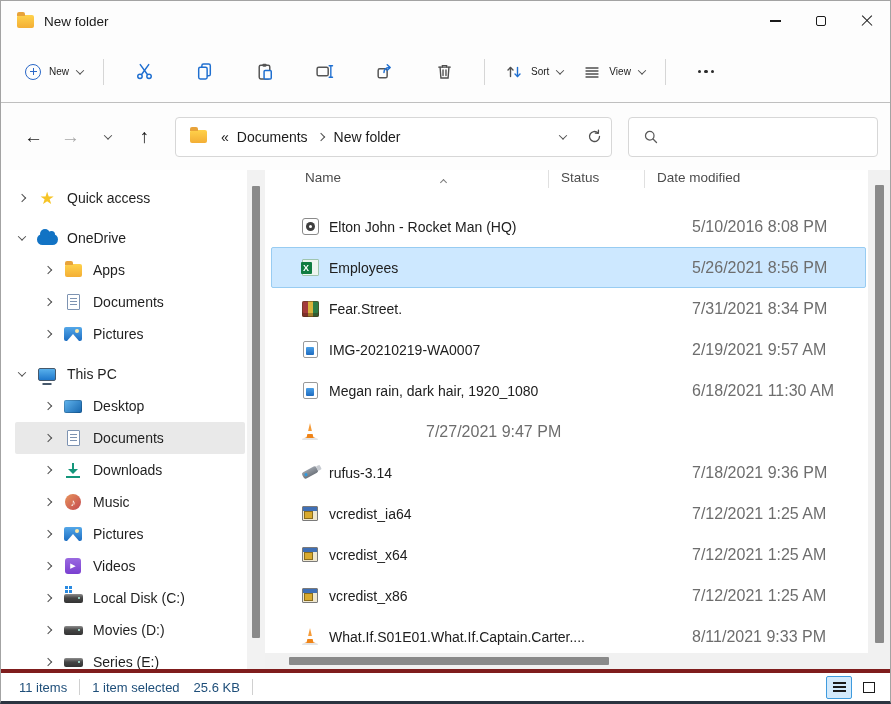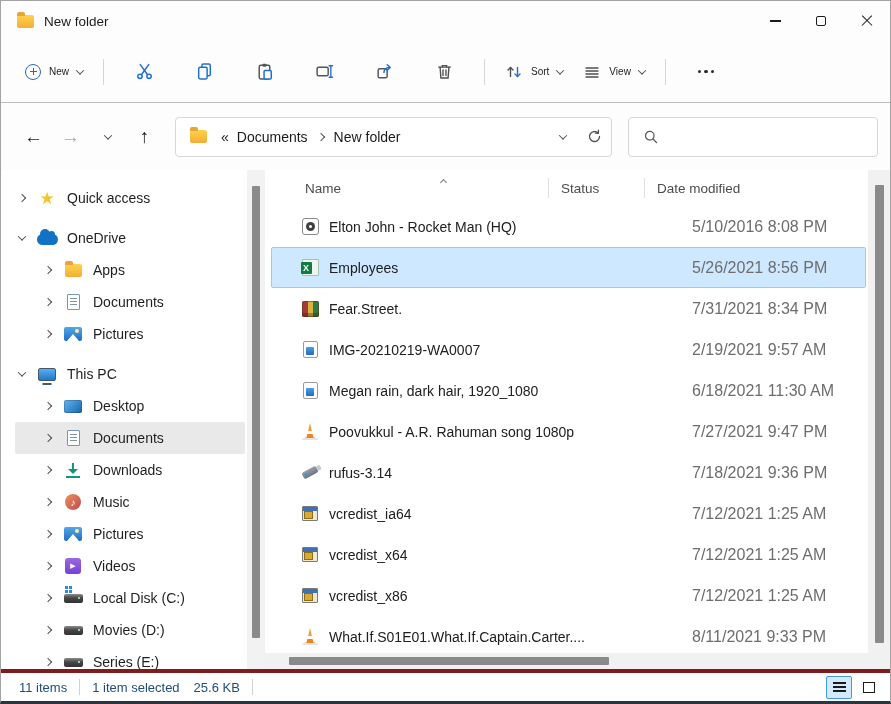--- a/index.html
+++ b/index.html
@@ -82,21 +82,21 @@
   .ico-download::before { content:""; position:absolute; left:5.8px; top:0; width:2.4px; height:7px; background:#14967b; }
   .ico-download::after { content:""; position:absolute; left:2px; top:6.5px; border-left:5px solid transparent; border-right:5px solid transparent; border-top:5.5px solid #14967b; }
   .ico-music { width:16px; height:16px; border-radius:50%; background:linear-gradient(135deg,#e8945c,#c2484f); color:#fff; display:flex; align-items:center; justify-content:center; font-size:10px; }
   .ico-video { width:16px; height:16px; border-radius:3px; background:linear-gradient(#9a6ae0,#7a3fd0); color:#fff; display:flex; align-items:center; justify-content:center; font-size:7px; }
   .ico-disk { width:19px; height:9px; border-radius:2px; background:linear-gradient(#8d8d8d,#454545 45%,#333); position:relative; }
   .ico-disk::after { content:""; position:absolute; right:2.5px; top:3.5px; width:2px; height:2px; background:#aef3e2; border-radius:50%; }
   .ico-disk.win::before { content:""; position:absolute; top:-8px; left:1px; width:3px; height:3px; background:#2a8ae0; box-shadow:4px 0 0 #2a8ae0,0 4px 0 #2a8ae0,4px 4px 0 #2a8ae0; }
 
   
   .filearea { flex:1; position:relative; overflow:hidden; }
-  .lheader { height:36px; display:flex; align-items:center; font-size:13.5px; color:#4c4c4c; position:relative; }
+  .lheader { height:36px; display:flex; align-items:flex-start; font-size:13.5px; color:#4c4c4c; position:relative; }
   .hname { width:283px; padding-left:40px; position:relative; }
   .hstatus,.hdate { position:relative; padding-left:13px; }
   .hstatus { width:96px; }
   .hstatus::before,.hdate::before { content:""; position:absolute; left:0; top:50%; transform:translateY(-50%); width:1px; height:20px; background:#e0e0e0; }
   .sort-caret { position:absolute; left:176px; top:3px; }
   .sort-caret .chev { border-color:#7a7a7a; width:5px; height:5px; }
 
   .frow { height:41px; display:flex; align-items:center; margin:0 2px 0 6px; padding-left:28px; border:1px solid transparent; border-radius:2px; }
   .frow.selected { background:#cde8ff; border-color:#98ccf2; }
   .fico { width:20px; display:flex; justify-content:center; align-items:center; margin-right:9px; flex:0 0 auto; }
@@ -487,21 +487,20 @@
             <span class="fico-image"></span>
           </span>
         <span class="fname">Megan rain, dark hair, 1920_1080</span>
         <span class="fstatus"></span>
         <span class="fdate">6/18/2021 11:30 AM</span>
       </div>
       <div class="frow">
         <span class="fico">
             <span class="fico-vlc"></span>
           </span>
-        <span class="fname">Poovukkul - A.R. Rahuman song 1080p</span>
         <span class="fstatus"></span>
         <span class="fdate">7/27/2021 9:47 PM</span>
       </div>
       <div class="frow">
         <span class="fico">
             <span class="fico-usb"></span>
           </span>
         <span class="fname">rufus-3.14</span>
         <span class="fstatus"></span>
         <span class="fdate">7/18/2021 9:36 PM</span>

